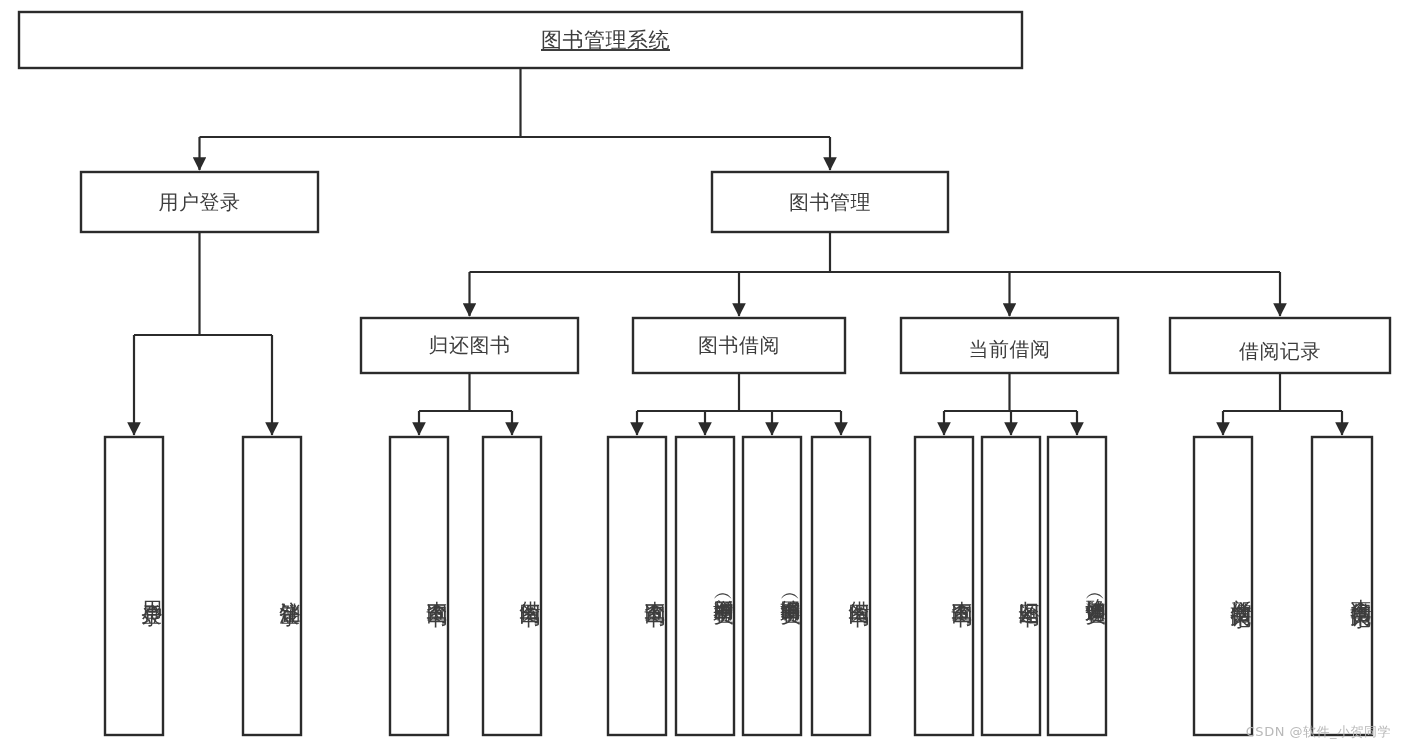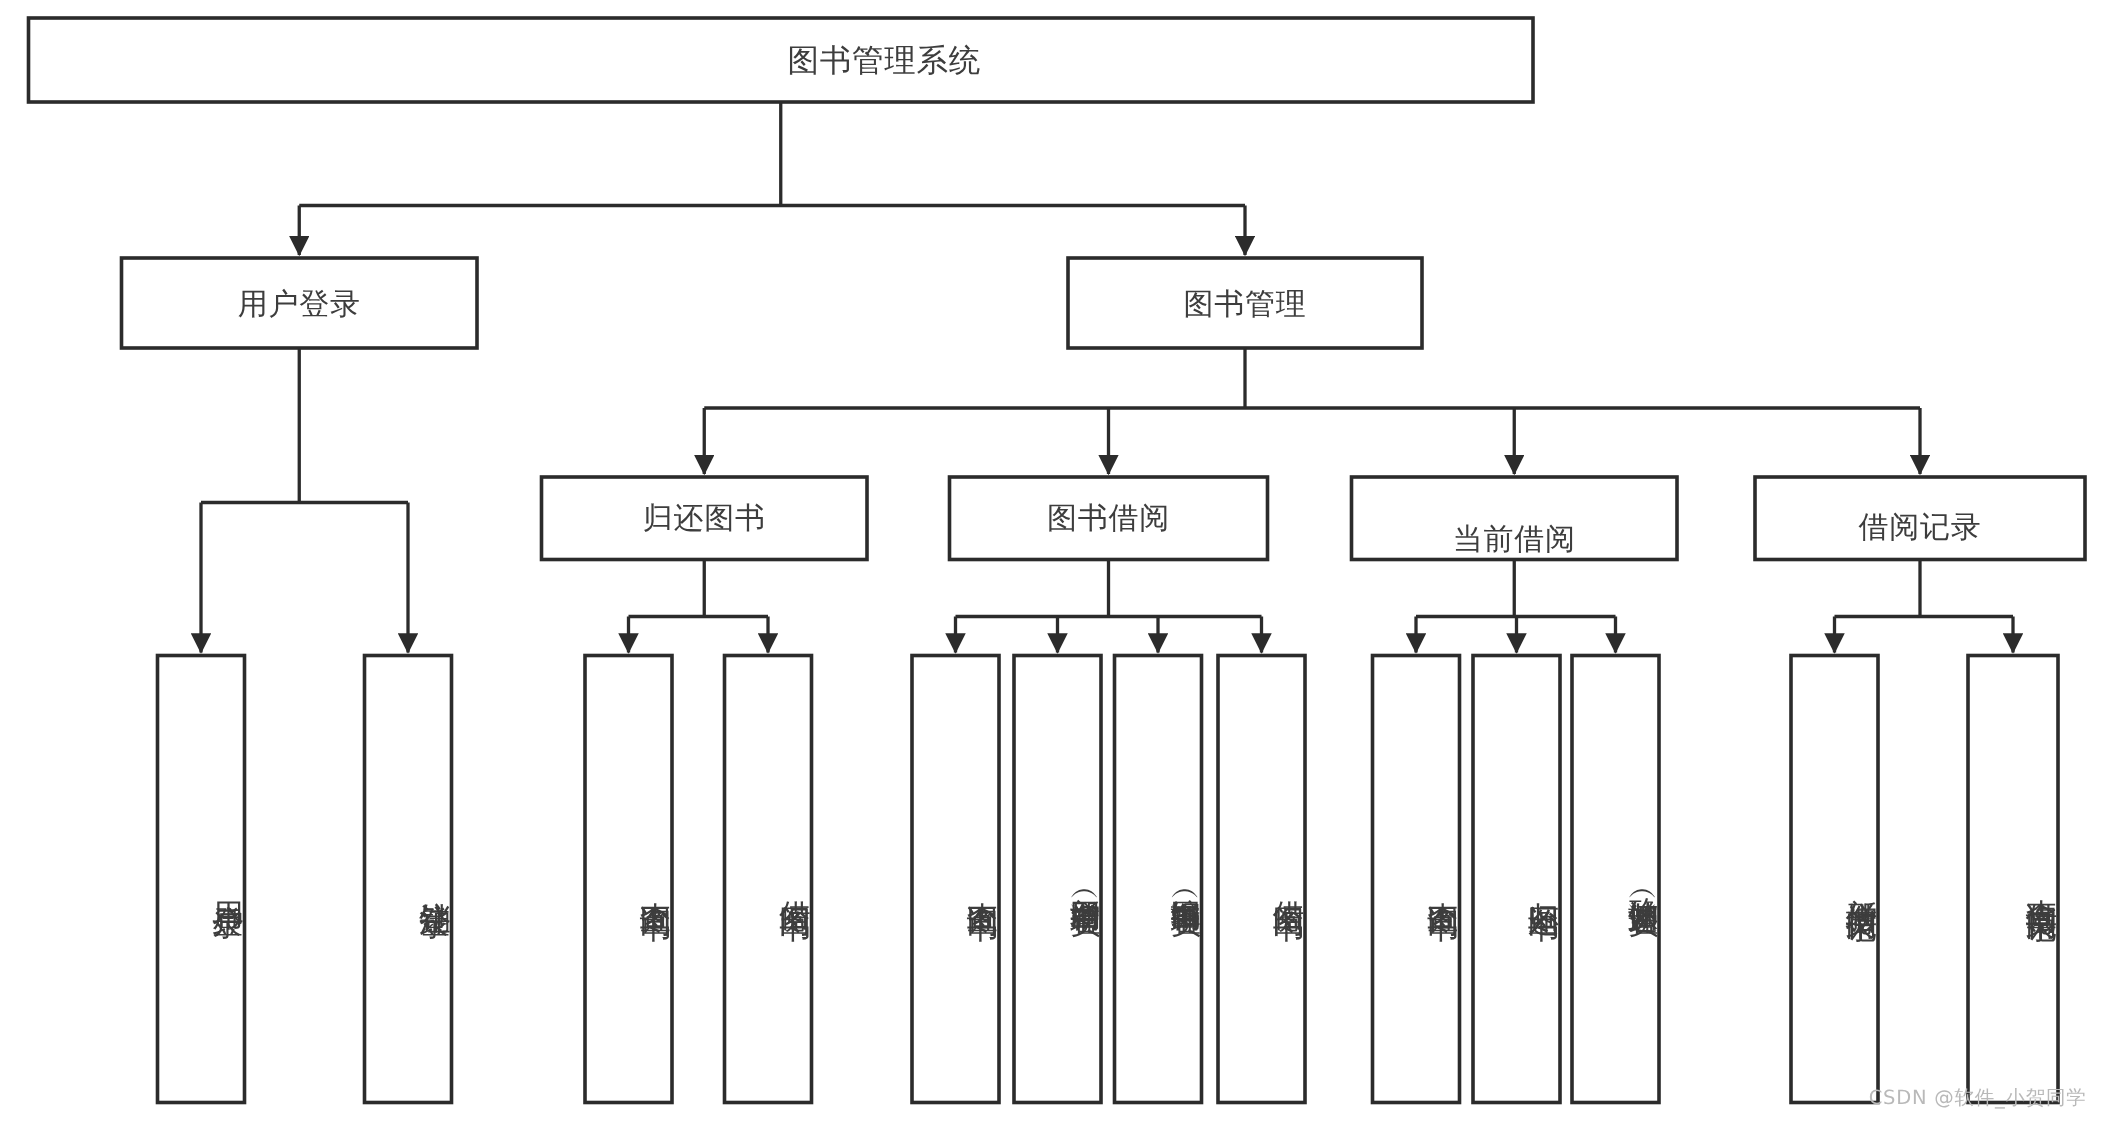--- a/index.html
+++ b/index.html
@@ -150,26 +150,26 @@
         <rect x="812" y="437" width="58" height="298" class="node-box"></rect>
         <rect x="915" y="437" width="58" height="298" class="node-box"></rect>
         <rect x="982" y="437" width="58" height="298" class="node-box"></rect>
         <rect x="1048" y="437" width="58" height="298" class="node-box"></rect>
         <rect x="1194" y="437" width="58" height="298" class="node-box"></rect>
         <rect x="1312" y="437" width="60" height="298" class="node-box"></rect>
       </g>
   </svg>
 
   <div id="label-layer">
-      <div class="node-label label-root" style="left: 21px; top: 12px; width: 1137px; height: 56px;">图书管理系统</div>
+      <div class="node-label label-root" style="left: 37px; top: 12px; width: 1137px; height: 56px; text-decoration: underline;">图书管理系统</div>
       <div class="node-label label-h" style="left: 81px; top: 172px; width: 237px; height: 60px;">用户登录</div>
       <div class="node-label label-h" style="left: 712px; top: 172px; width: 236px; height: 60px;">图书管理</div>
       <div class="node-label label-h" style="left: 361px; top: 318px; width: 217px; height: 55px;">归还图书</div>
       <div class="node-label label-h" style="left: 633px; top: 318px; width: 212px; height: 55px;">图书借阅</div>
-      <div class="node-label label-h" style="left: 901px; top: 332px; width: 217px; height: 55px;">当前借阅</div>
+      <div class="node-label label-h" style="left: 901px; top: 322px; width: 217px; height: 55px;">当前借阅</div>
       <div class="node-label label-h" style="left: 1170px; top: 318px; width: 220px; height: 66px;">借阅记录</div>
       <div class="node-label label-v" style="left: 105px; top: 437px; width: 58px; height: 298px;">用户登录</div>
       <div class="node-label label-v" style="left: 243px; top: 437px; width: 58px; height: 298px;">注销登录</div>
       <div class="node-label label-v" style="left: 390px; top: 437px; width: 58px; height: 298px;">查询图书</div>
       <div class="node-label label-v" style="left: 483px; top: 437px; width: 58px; height: 298px;">借阅图书</div>
       <div class="node-label label-v" style="left: 608px; top: 437px; width: 58px; height: 298px;">查询图书</div>
       <div class="node-label label-v tall" style="left: 676px; top: 437px; width: 58px; height: 298px;">新增图书（管理员）</div>
       <div class="node-label label-v tall" style="left: 743px; top: 437px; width: 58px; height: 298px;">编辑图书（管理员）</div>
       <div class="node-label label-v" style="left: 812px; top: 437px; width: 58px; height: 298px;">借阅图书</div>
       <div class="node-label label-v" style="left: 915px; top: 437px; width: 58px; height: 298px;">查询图书</div>

